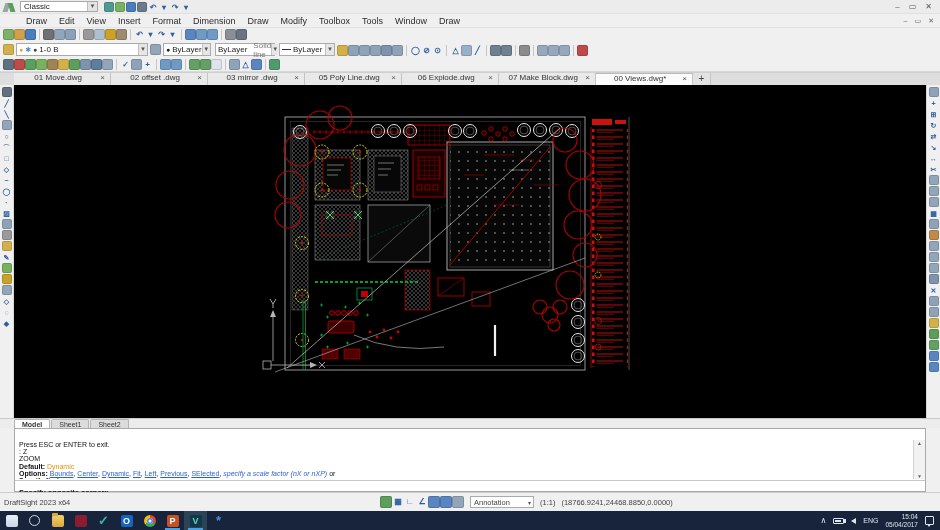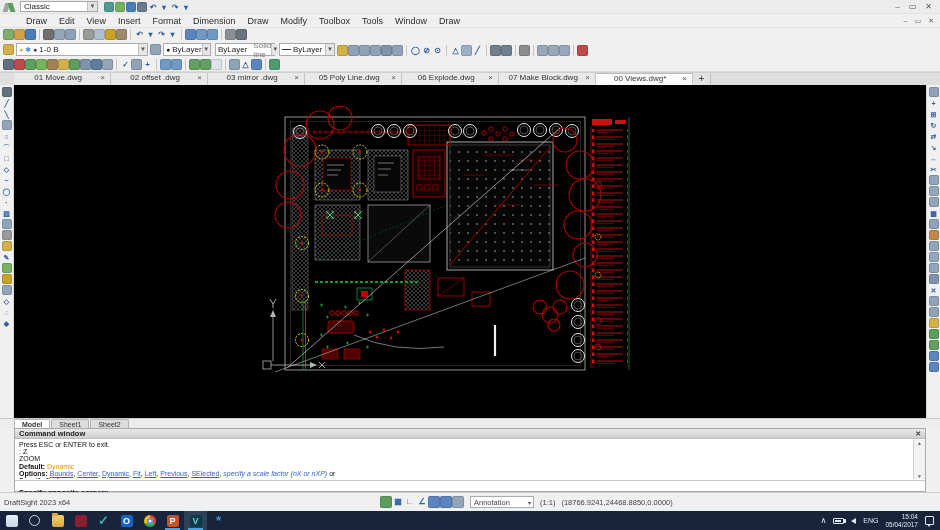--- a/index.html
+++ b/index.html
@@ -540,24 +540,20 @@
     </svg>
   </div>
 
   <div class="sheetbar" data-name="sheet-tab-bar">
       <span class="sheet-tab active" data-name="sheet-tab-model">Model</span>
       <span class="sheet-tab" data-name="sheet-tab-sheet1">Sheet1</span>
       <span class="sheet-tab" data-name="sheet-tab-sheet2">Sheet2</span>
     </div>
 
   <div class="cmdwin" data-name="command-window">
-    <div class="cmd-header" data-name="command-window-header">
-      <span data-name="command-window-title">Command window</span>
-      <span class="x" data-name="command-window-close-icon">✕</span>
-    </div>
     <div class="cmd-history" data-name="command-history">
       <div data-name="command-line">Press ESC or ENTER to exit.</div>
       <div data-name="command-line">: Z</div>
       <div data-name="command-line">ZOOM</div>
       <div data-name="command-line-default"><span class="seg-label" data-name="default-label">Default: </span><span class="val-orange" data-name="default-value">Dynamic</span></div>
       <div data-name="command-line-options"><span class="seg-label" data-name="command-option-text">Options: </span><span class="seg-link" data-name="command-option-link">Bounds</span><span class="seg-plain" data-name="command-option-text">, </span><span class="seg-link" data-name="command-option-link">Center</span><span class="seg-plain" data-name="command-option-text">, </span><span class="seg-link" data-name="command-option-link">Dynamic</span><span class="seg-plain" data-name="command-option-text">, </span><span class="seg-link" data-name="command-option-link">Fit</span><span class="seg-plain" data-name="command-option-text">, </span><span class="seg-link" data-name="command-option-link">Left</span><span class="seg-plain" data-name="command-option-text">, </span><span class="seg-link" data-name="command-option-link">Previous</span><span class="seg-plain" data-name="command-option-text">, </span><span class="seg-link" data-name="command-option-link">SElected</span><span class="seg-plain" data-name="command-option-text">, </span><span class="seg-link-italic" data-name="command-option-link">specify a scale factor (nX or nXP)</span><span class="seg-plain" data-name="command-option-text"> or</span></div>
       <div class="bold" data-name="command-prompt">Specify first corner»</div>
     </div>
     <div class="cmd-scroll" data-name="command-scrollbar">
       <span data-name="scroll-up-icon">▲</span>

